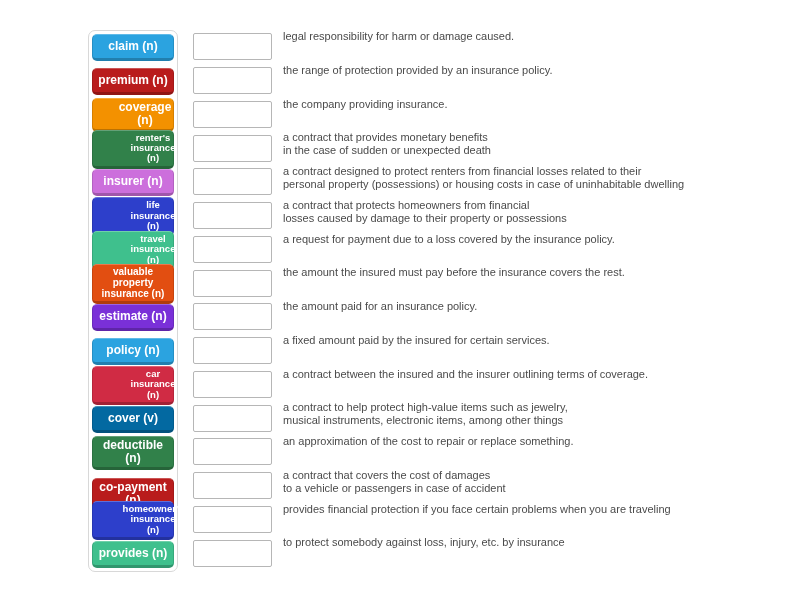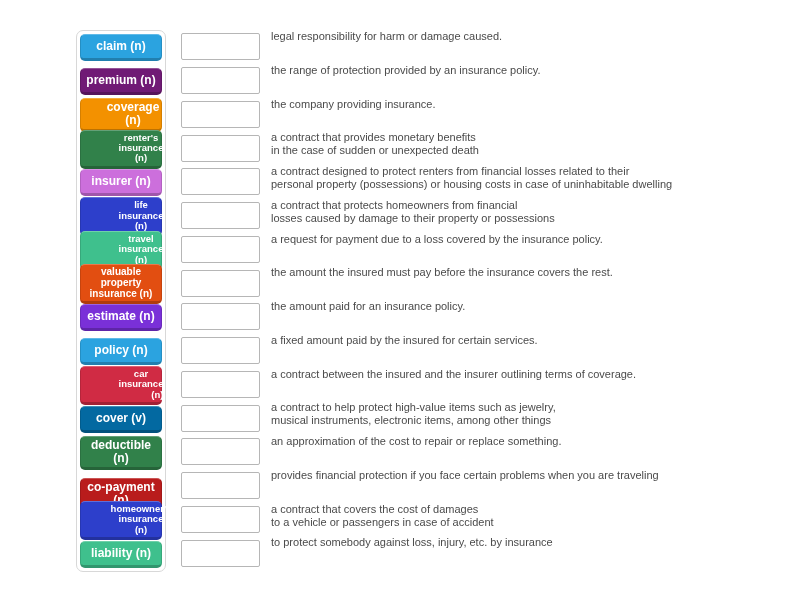--- a/index.html
+++ b/index.html
@@ -7,21 +7,21 @@
   .page {
     position: relative;
     width: 800px;
     height: 600px;
     background: #ffffff;
     font-family: "Liberation Sans", sans-serif;
     overflow: hidden;
   }
   .board {
     position: absolute;
-    left: 76px;
+    left: 88px;
     top: 30px;
     display: flex;
     align-items: flex-start;
   }
   .col {
     display: grid;
     grid-auto-rows: 33.75px;
   }
   .terms-col {
     width: 90px;
@@ -92,21 +92,21 @@
 <div class="page">
   <div class="board">
     <div class="col terms-col" id="terms-col">
   <div class="term-cell">
     <button class="term-btn" style="background: rgb(43, 163, 224);">
             <span>claim (n)</span>
           </button>
   </div>
 
   <div class="term-cell">
-    <button class="term-btn" style="background: #701a75;">
+    <button class="term-btn" style="background: #b91c1c;">
             <span>premium (n)</span>
           </button>
   </div>
 
   <div class="term-cell">
     <button class="term-btn" style="background: rgb(243, 145, 0); padding-left: 26px;">
             <span>coverage (n)</span>
           </button>
   </div>
 
@@ -150,21 +150,21 @@
           </button>
   </div>
 
   <div class="term-cell">
     <button class="term-btn" style="background: rgb(43, 163, 224);">
             <span>policy (n)</span>
           </button>
   </div>
 
   <div class="term-cell">
-    <button class="term-btn small" style="background: rgb(208, 43, 68); text-align: right;">
+    <button class="term-btn small" style="background: rgb(208, 43, 68);">
             <span>car</span>
             <span>insurance (n)</span>
           </button>
   </div>
 
   <div class="term-cell">
     <button class="term-btn" style="background: #0369a1;">
             <span>cover (v)</span>
           </button>
   </div>
@@ -183,21 +183,21 @@
 
   <div class="term-cell">
     <button class="term-btn small" style="background: rgb(45, 63, 203);">
             <span>homeowner's</span>
             <span>insurance (n)</span>
           </button>
   </div>
 
   <div class="term-cell">
     <button class="term-btn" style="background: rgb(63, 192, 141);">
-            <span>liability (n)</span>
+            <span>provides (n)</span>
           </button>
   </div>
 </div>
     <div class="col answers-col" id="answers-col">
   <div class="answer-cell">
     <div class="answer-box"></div>
   </div>
 
   <div class="answer-cell">
     <div class="answer-box"></div>
@@ -310,26 +310,26 @@
   <div class="def-cell">
           <div>a contract to help protect high-value items such as jewelry,</div>
           <div>musical instruments, electronic items, among other things</div>
         </div>
 
   <div class="def-cell">
           <div>an approximation of the cost to repair or replace something.</div>
         </div>
 
   <div class="def-cell">
-          <div>provides financial protection if you face certain problems when you are traveling</div>
-        </div>
-
-  <div class="def-cell">
           <div>a contract that covers the cost of damages</div>
           <div>to a vehicle or passengers in case of accident</div>
         </div>
 
   <div class="def-cell">
+          <div>provides financial protection if you face certain problems when you are traveling</div>
+        </div>
+
+  <div class="def-cell">
           <div>to protect somebody against loss, injury, etc. by insurance</div>
         </div>
 </div>
   </div>
 </div>
 
 </body></html>

